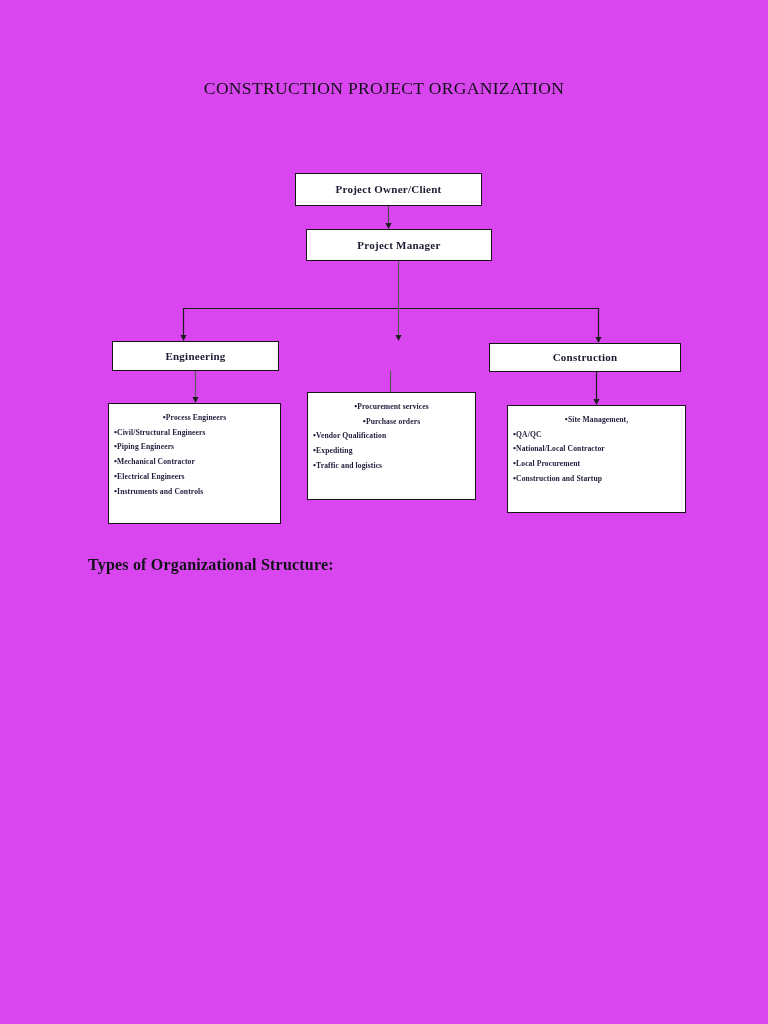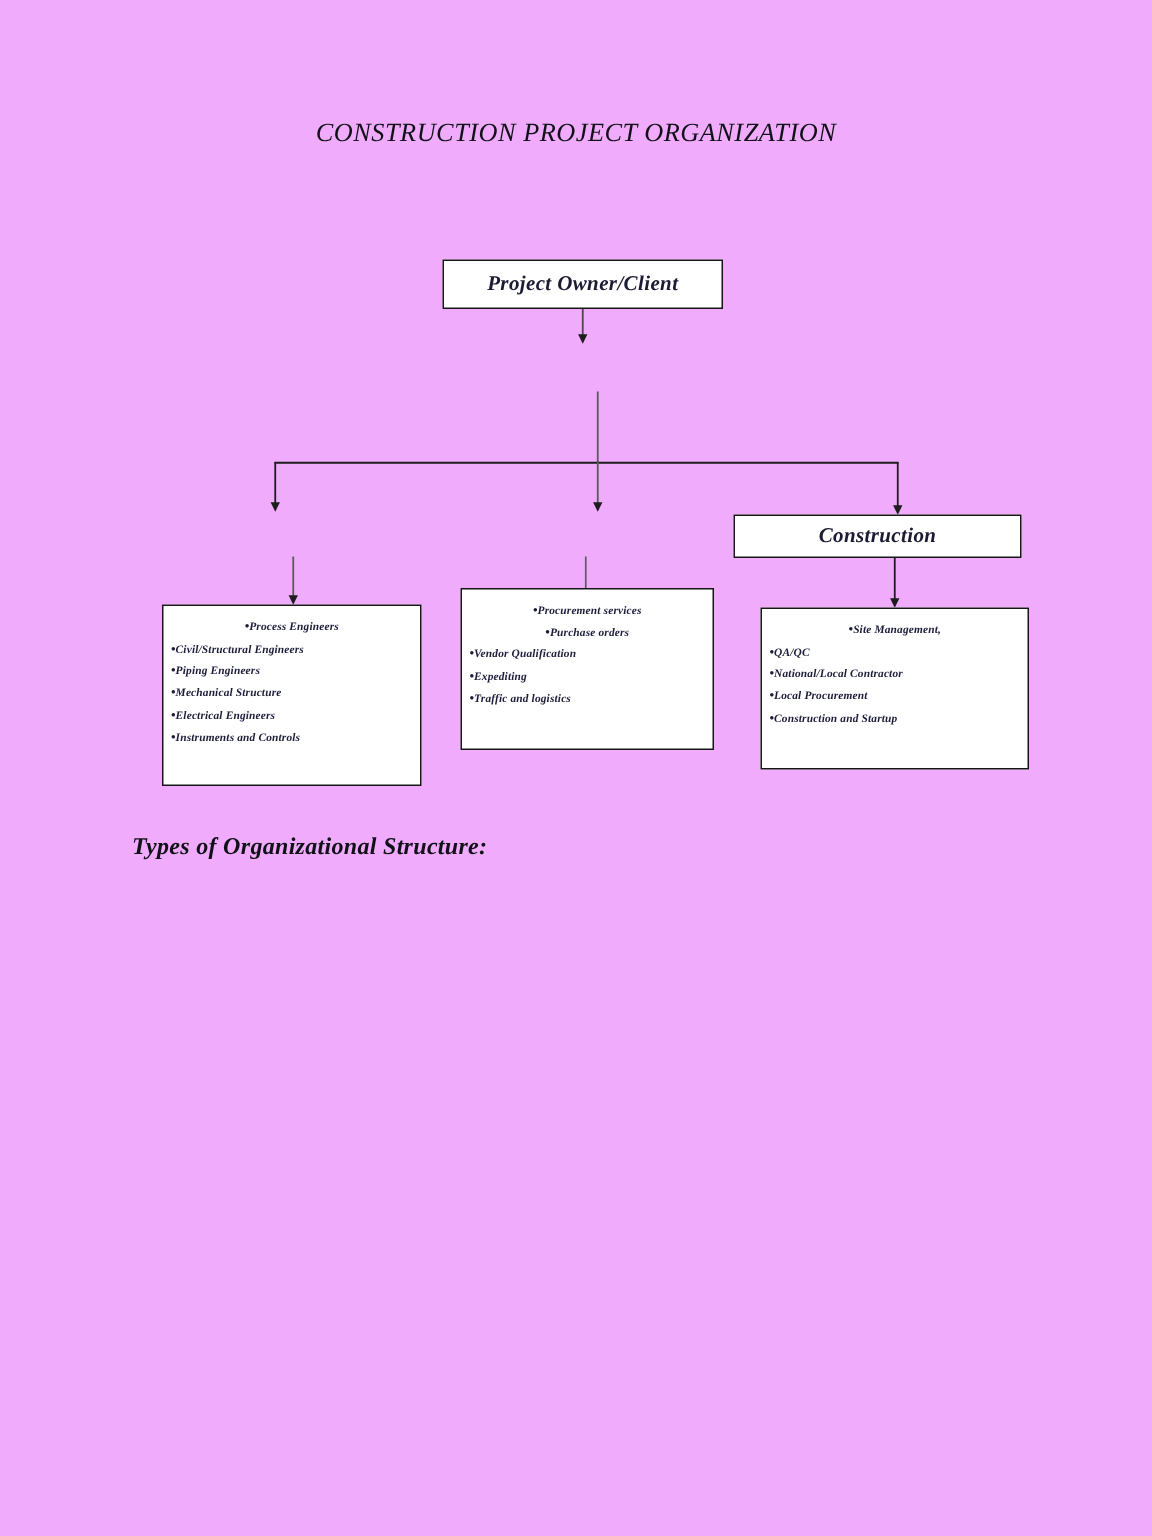--- a/index.html
+++ b/index.html
@@ -12,22 +12,21 @@
     height: 1024px;
     position: relative;
     font-family: "Liberation Serif", "DejaVu Serif", serif;
     color: #16161e;
     overflow: hidden;
   }
 
   #page {
     position: absolute;
     inset: 0;
-    background: #f0abfc;
-    font-style: italic;
+    background: #d946ef;
   }
 
   
   .doc-title {
     position: absolute;
     left: 0;
     right: 0;
     top: 78px;
     text-align: center;
     font-size: 17.5px;
@@ -58,21 +57,21 @@
   .node {
     position: absolute;
     box-sizing: border-box;
     border: 1.3px solid #161616;
     background: #ffffff;
     display: flex;
     align-items: center;
     justify-content: center;
   }
   .node-label {
-    font-size: 14px;
+    font-size: 11px;
     font-weight: bold;
     color: #1b1b33;
     letter-spacing: 0.25px;
     text-align: right;
     line-height: 1.1;
     white-space: nowrap;
   }
 
   
   #node-owner   { left: 295px; top: 173px; width: 187px; height: 33px; }
@@ -161,40 +160,46 @@
 
       <line x1="390.5" y1="371" x2="390.5" y2="405" stroke="#5a5a5a" stroke-width="1.1" marker-end="url(#arrowhead)"></line>
 
       <line x1="596.5" y1="372" x2="596.5" y2="402" stroke="#1d1d1d" stroke-width="1.2" marker-end="url(#arrowhead)"></line>
     </svg>
 
     <div class="node" id="node-owner">
       <span class="node-label">Project Owner/Client</span>
     </div>
 
-
+    <div class="node" id="node-manager">
+      <span class="node-label">Project Manager</span>
+    </div>
+
+    <div class="node" id="node-engineering">
+      <span class="node-label">Engineering</span>
+    </div>
 
 
     <div class="node" id="node-construction">
       <span class="node-label">Construction</span>
     </div>
 
     <div class="detail-box" id="detail-engineering">
       <ul class="detail-list">
         <li class="detail-item centered">
           <span class="bullet">•</span><span>Process Engineers</span>
         </li>
         <li class="detail-item">
           <span class="bullet">•</span><span>Civil/Structural Engineers</span>
         </li>
         <li class="detail-item">
           <span class="bullet">•</span><span>Piping Engineers</span>
         </li>
         <li class="detail-item">
-          <span class="bullet">•</span><span>Mechanical Structure</span>
+          <span class="bullet">•</span><span>Mechanical Contractor</span>
         </li>
         <li class="detail-item">
           <span class="bullet">•</span><span>Electrical  Engineers</span>
         </li>
         <li class="detail-item">
           <span class="bullet">•</span><span>Instruments and Controls</span>
         </li>
       </ul>
     </div>
 

